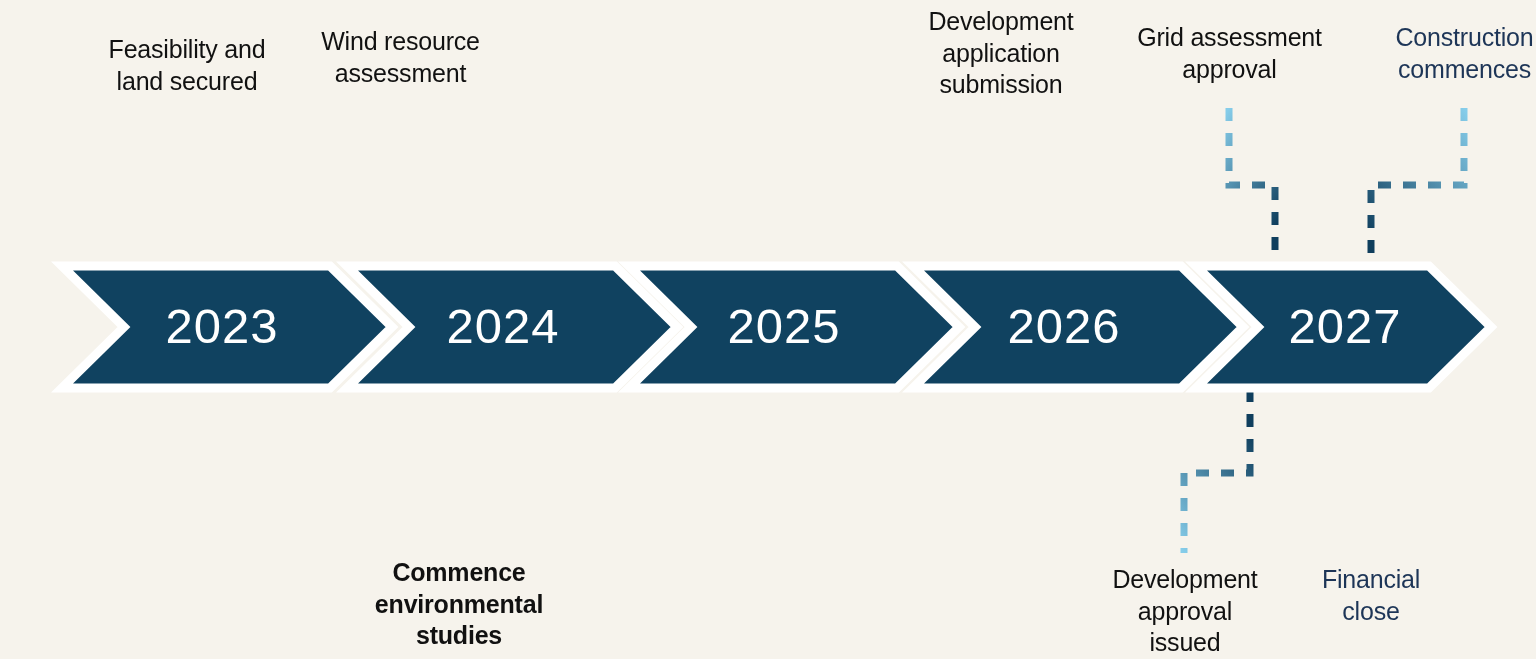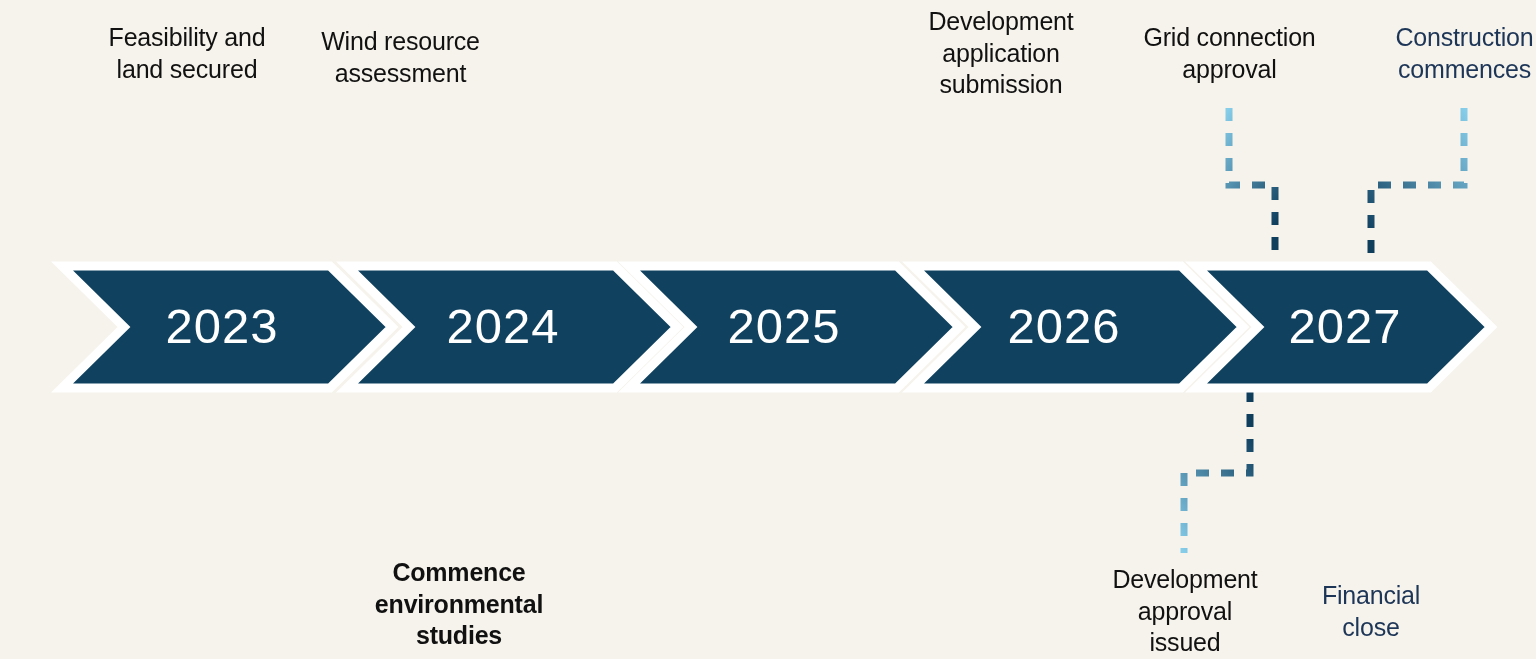--- a/index.html
+++ b/index.html
@@ -123,40 +123,40 @@
     </g>
     <g text-anchor="middle" dominant-baseline="middle">
       <text class="year-text" x="222" y="330">2023</text>
       <text class="year-text" x="503" y="330">2024</text>
       <text class="year-text" x="784" y="330">2025</text>
       <text class="year-text" x="1064" y="330">2026</text>
       <text class="year-text" x="1345" y="330">2027</text>
     </g>
   </svg>
 
-  <div class="milestone-label" style="left:77px; top:22px; width:220px;">Feasibility and
+  <div class="milestone-label" style="left:77px; top:34px; width:220px;">Feasibility and
 land secured</div>
 
   <div class="milestone-label" style="left:293px; top:26px; width:215px;">Wind resource
 assessment</div>
 
   <div class="milestone-label" style="left:902px; top:6px; width:198px;">Development
 application
 submission</div>
 
-  <div class="milestone-label" style="left:1128px; top:22px; width:203px;">Grid connection
+  <div class="milestone-label" style="left:1128px; top:22px; width:203px;">Grid assessment
 approval</div>
 
   <div class="milestone-label navy" style="left:1372px; top:22px; width:185px;">Construction
 commences</div>
 
   <div class="milestone-label" style="left:355px; top:557px; width:208px;font-weight:bold;">Commence
 environmental
 studies</div>
 
   <div class="milestone-label" style="left:1086px; top:564px; width:198px;">Development
 approval
 issued</div>
 
-  <div class="milestone-label navy" style="left:1291px; top:564px; width:160px;margin-top:16px;">Financial
+  <div class="milestone-label navy" style="left:1291px; top:564px; width:160px;">Financial
 close</div>
 
 </div>
 
 </body></html>

